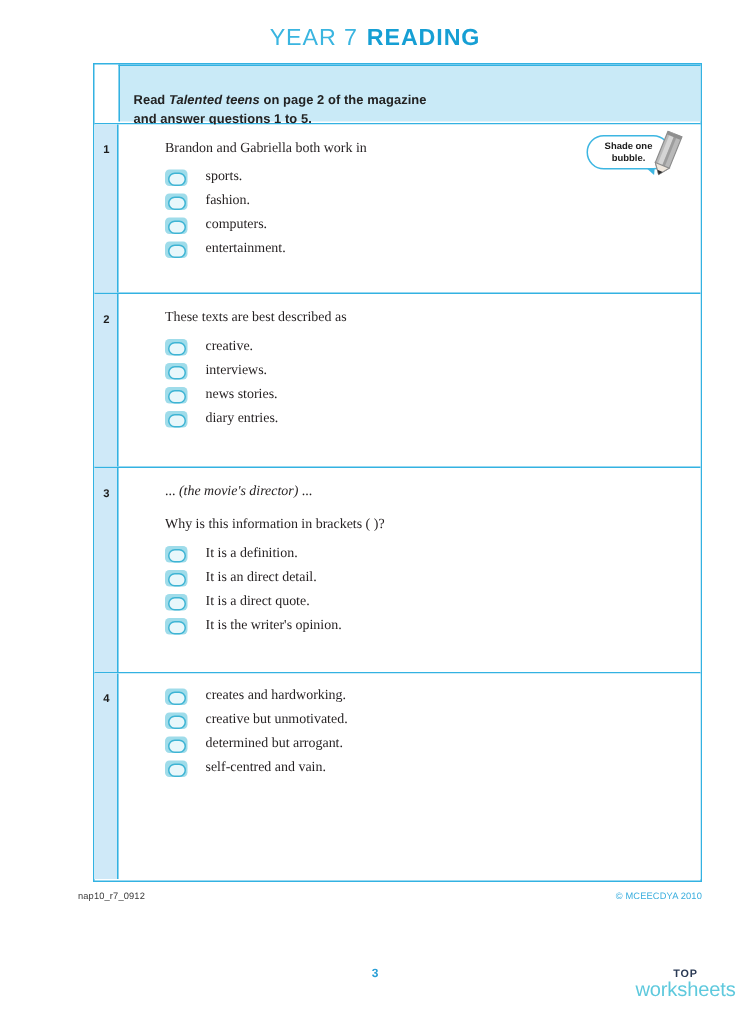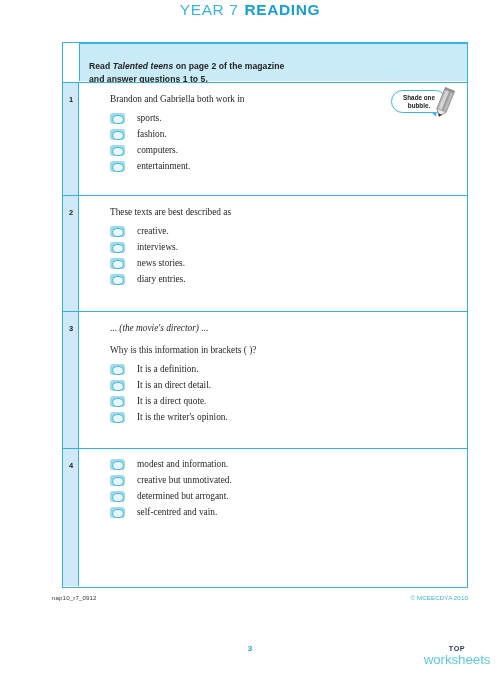--- a/index.html
+++ b/index.html
@@ -11,21 +11,21 @@
   body {
     font-family: "Liberation Sans", sans-serif;
     position: relative;
     overflow: hidden;
   }
 
   
   .page-header {
     width: 500px;
     text-align: center;
-    padding-top: 0;
+    padding-top: 17px;
     height: 42px;
   }
   .hdr-year {
     font-family: "Liberation Sans", sans-serif;
     font-size: 15.5px;
     letter-spacing: 0.6px;
     color: #3ab5e0;
     font-weight: 400;
     vertical-align: middle;
   }
@@ -384,21 +384,21 @@
   </div>
 
   <div class="qblock" style="height:137px;">
     <div class="q-numcol">
       <div class="q-num">4</div>
     </div>
     <div class="q-body">
       <div class="opt-list">
         <div class="opt-row">
           <span class="bubble"></span>
-          <span class="opt-text">modest and information.</span>
+          <span class="opt-text">creates and hardworking.</span>
         </div>
         <div class="opt-row">
           <span class="bubble"></span>
           <span class="opt-text">creative but unmotivated.</span>
         </div>
         <div class="opt-row">
           <span class="bubble"></span>
           <span class="opt-text">determined but arrogant.</span>
         </div>
         <div class="opt-row">

